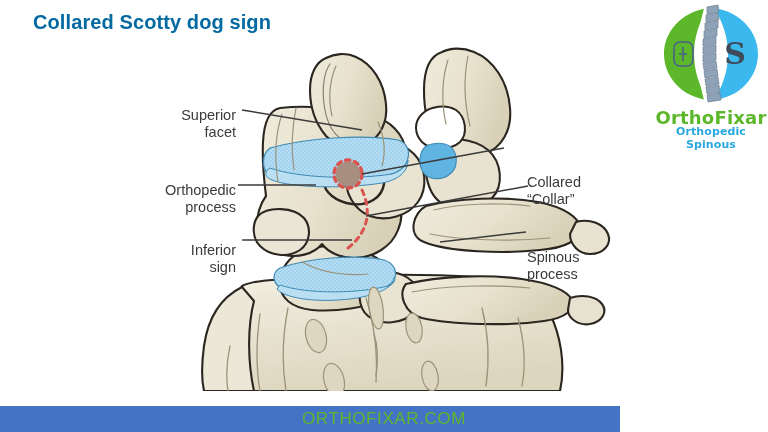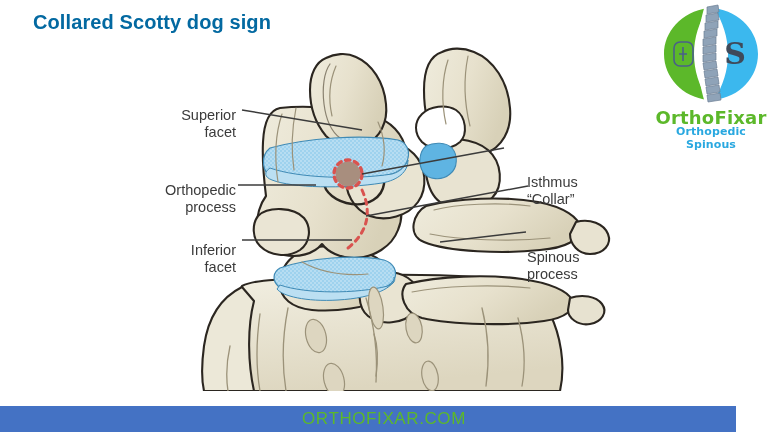--- a/index.html
+++ b/index.html
@@ -94,21 +94,21 @@
   #lbl-inferior   { left: 96px;  top: 234px; width: 140px; }
   #lbl-pedicle    { left: 503px; top: 142px; width: 170px; }
   #lbl-isthmus    { left: 527px; top: 174px; width: 160px; }
   #lbl-spinous    { left: 527px; top: 221px; width: 160px; margin-top: 28px; }
 
   
   #footer {
     position: absolute;
     left: 0;
     top: 406px;
-    width: 736px;
+    width: 620px;
     height: 26px;
     background: #4472c4;
   }
   #footer-text {
     position: absolute;
     left: 0;
     top: 0;
     width: 768px;
     height: 26px;
     line-height: 26px;
@@ -314,24 +314,24 @@
     </g>
   </svg>
 
   <div class="label right-align" id="lbl-superior">Superior
 facet</div>
 
   <div class="label right-align" id="lbl-transverse">Orthopedic
 process</div>
 
   <div class="label right-align" id="lbl-inferior">Inferior
-facet</div>
-
-
-  <div class="label left-align" id="lbl-isthmus">Isthmus
+sign</div>
+
+
+  <div class="label left-align" id="lbl-isthmus">Collared
 “Collar”</div>
 
   <div class="label left-align" id="lbl-spinous">Spinous
 process</div>
 
   <div id="footer">
     <div id="footer-text">ORTHOFIXAR.COM</div>
   </div>
 
 </div>

